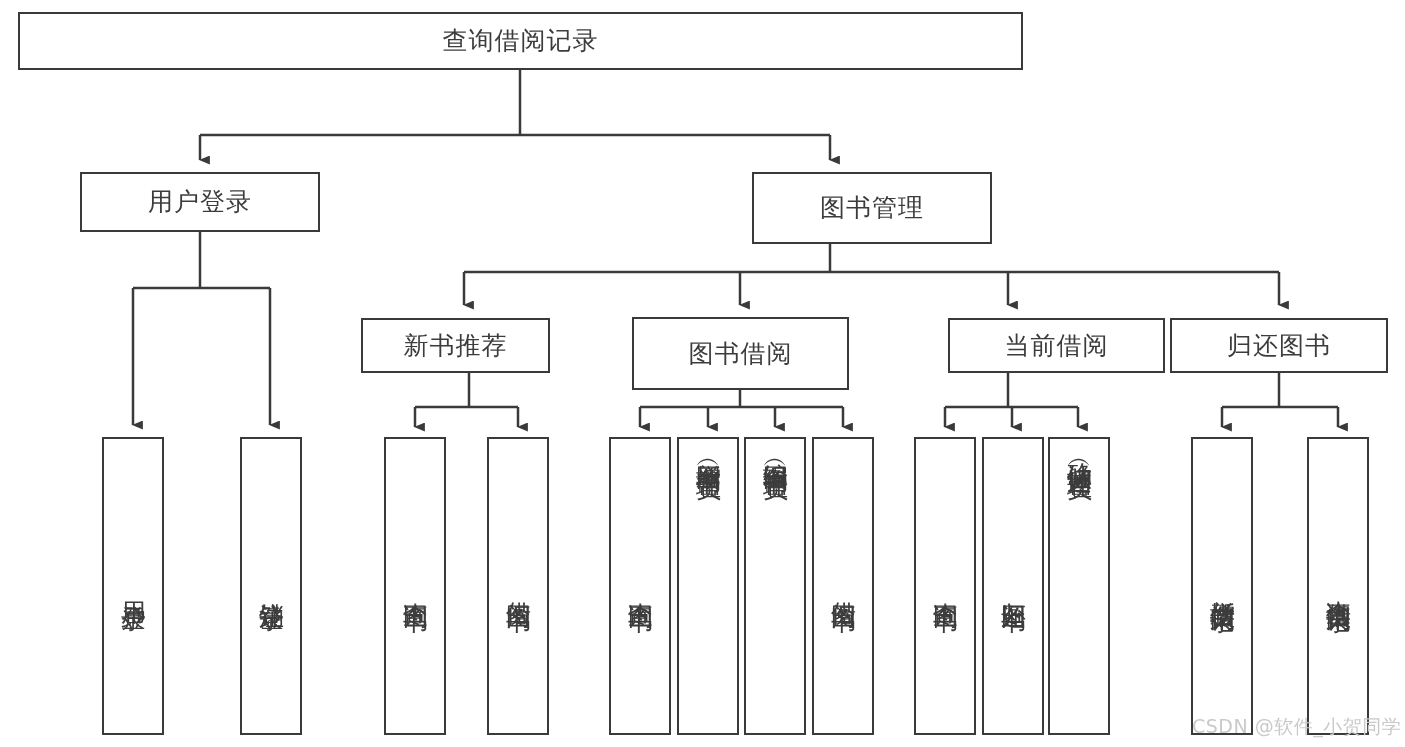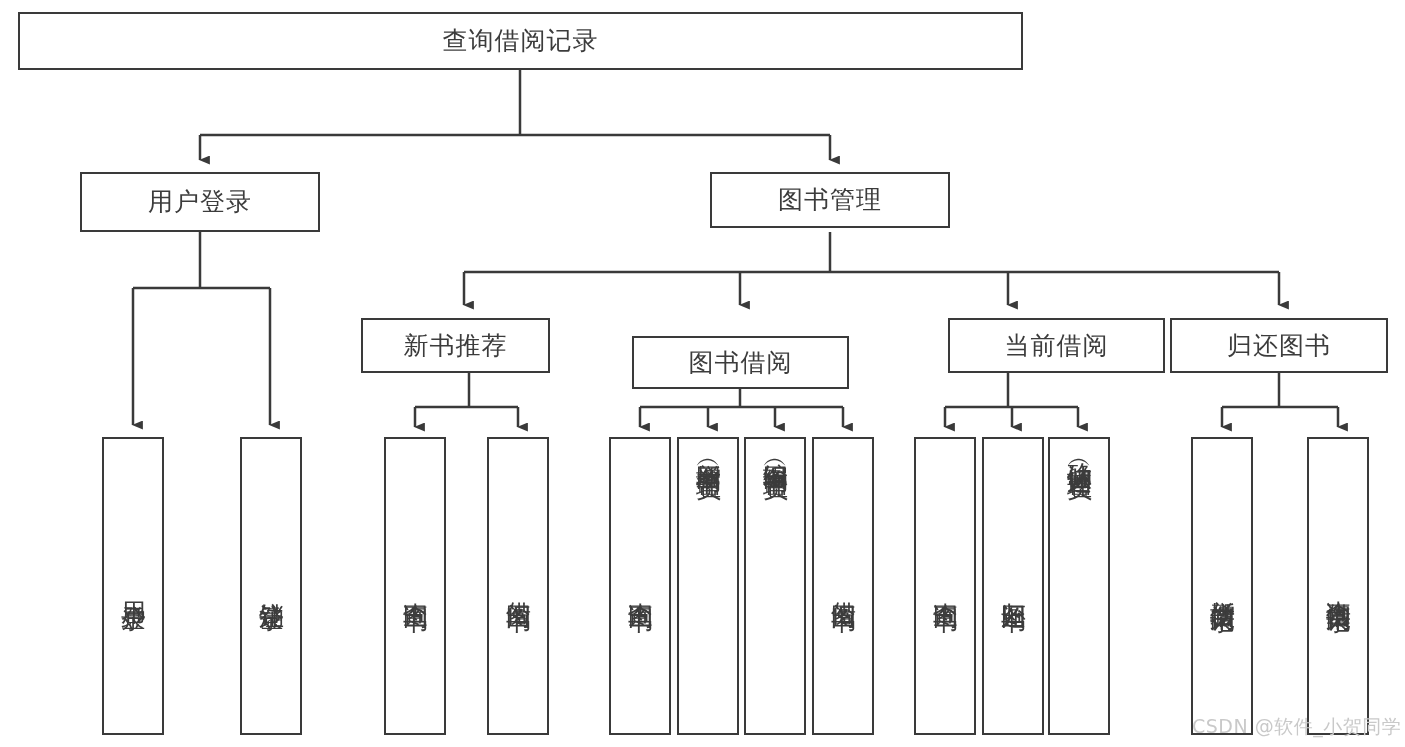--- a/index.html
+++ b/index.html
@@ -125,29 +125,29 @@
   </svg>
 
   <div class="node-box" style="left:18px; top:12px; width:1005px; height:58px;">
     <span class="node-label-h">查询借阅记录</span>
   </div>
 
   <div class="node-box" style="left:80px; top:172px; width:240px; height:60px;">
     <span class="node-label-h">用户登录</span>
   </div>
 
-  <div class="node-box" style="left:710px; top:172px; width:240px; height:56px;">
+  <div class="node-box" style="left:752px; top:172px; width:240px; height:72px;">
     <span class="node-label-h">图书管理</span>
   </div>
 
   <div class="node-box" style="left:361px; top:318px; width:189px; height:55px;">
     <span class="node-label-h">新书推荐</span>
   </div>
 
-  <div class="node-box" style="left:632px; top:336px; width:217px; height:53px;">
+  <div class="node-box" style="left:632px; top:317px; width:217px; height:73px;">
     <span class="node-label-h">图书借阅</span>
   </div>
 
   <div class="node-box" style="left:900px; top:318px; width:217px; height:55px;margin-left:48px;">
     <span class="node-label-h">当前借阅</span>
   </div>
 
   <div class="node-box" style="left:1170px; top:318px; width:218px; height:55px;">
     <span class="node-label-h">归还图书</span>
   </div>

